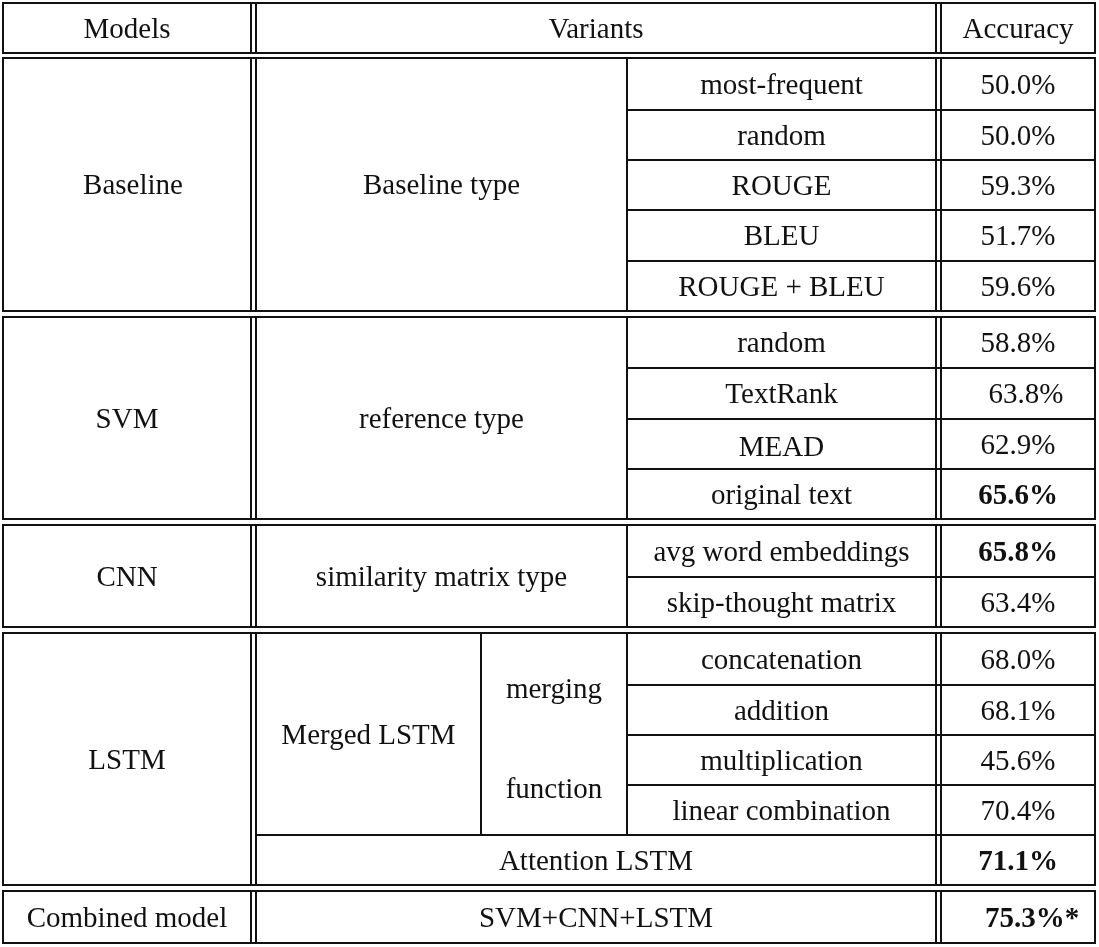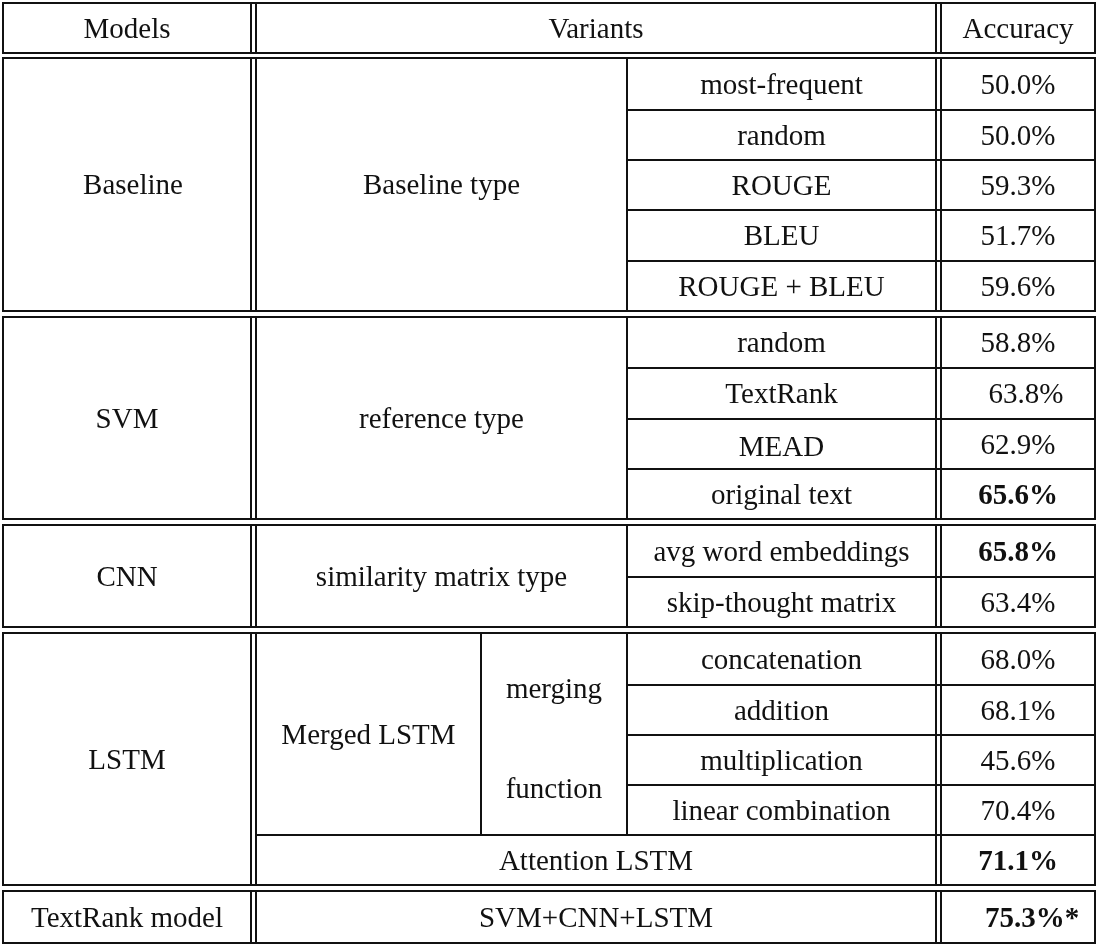--- a/index.html
+++ b/index.html
@@ -137,17 +137,17 @@
   <div class="cell" style="left:942px;top:634px;width:152px;height:50px;">68.0%</div>
   <div class="cell" style="left:628px;top:686px;width:307px;height:48px;">addition</div>
   <div class="cell" style="left:942px;top:686px;width:152px;height:48px;">68.1%</div>
   <div class="cell" style="left:628px;top:736px;width:307px;height:48px;">multiplication</div>
   <div class="cell" style="left:942px;top:736px;width:152px;height:48px;">45.6%</div>
   <div class="cell" style="left:628px;top:786px;width:307px;height:48px;">linear combination</div>
   <div class="cell" style="left:942px;top:786px;width:152px;height:48px;">70.4%</div>
   <div class="cell" style="left:257px;top:836px;width:678px;height:48px;">Attention LSTM</div>
   <div class="cell bold" style="left:942px;top:836px;width:152px;height:48px;">71.1%</div>
 
-  <div class="cell" style="left:4px;top:892px;width:246px;height:50px;">TextRank model</div>
+  <div class="cell" style="left:4px;top:892px;width:246px;height:50px;">Combined model</div>
   <div class="cell" style="left:257px;top:892px;width:678px;height:50px;">SVM+CNN+LSTM</div>
   <div class="cell bold" style="left:942px;top:892px;width:180px;height:50px;">75.3%*</div>
 
 </div>
 
 </body></html>

